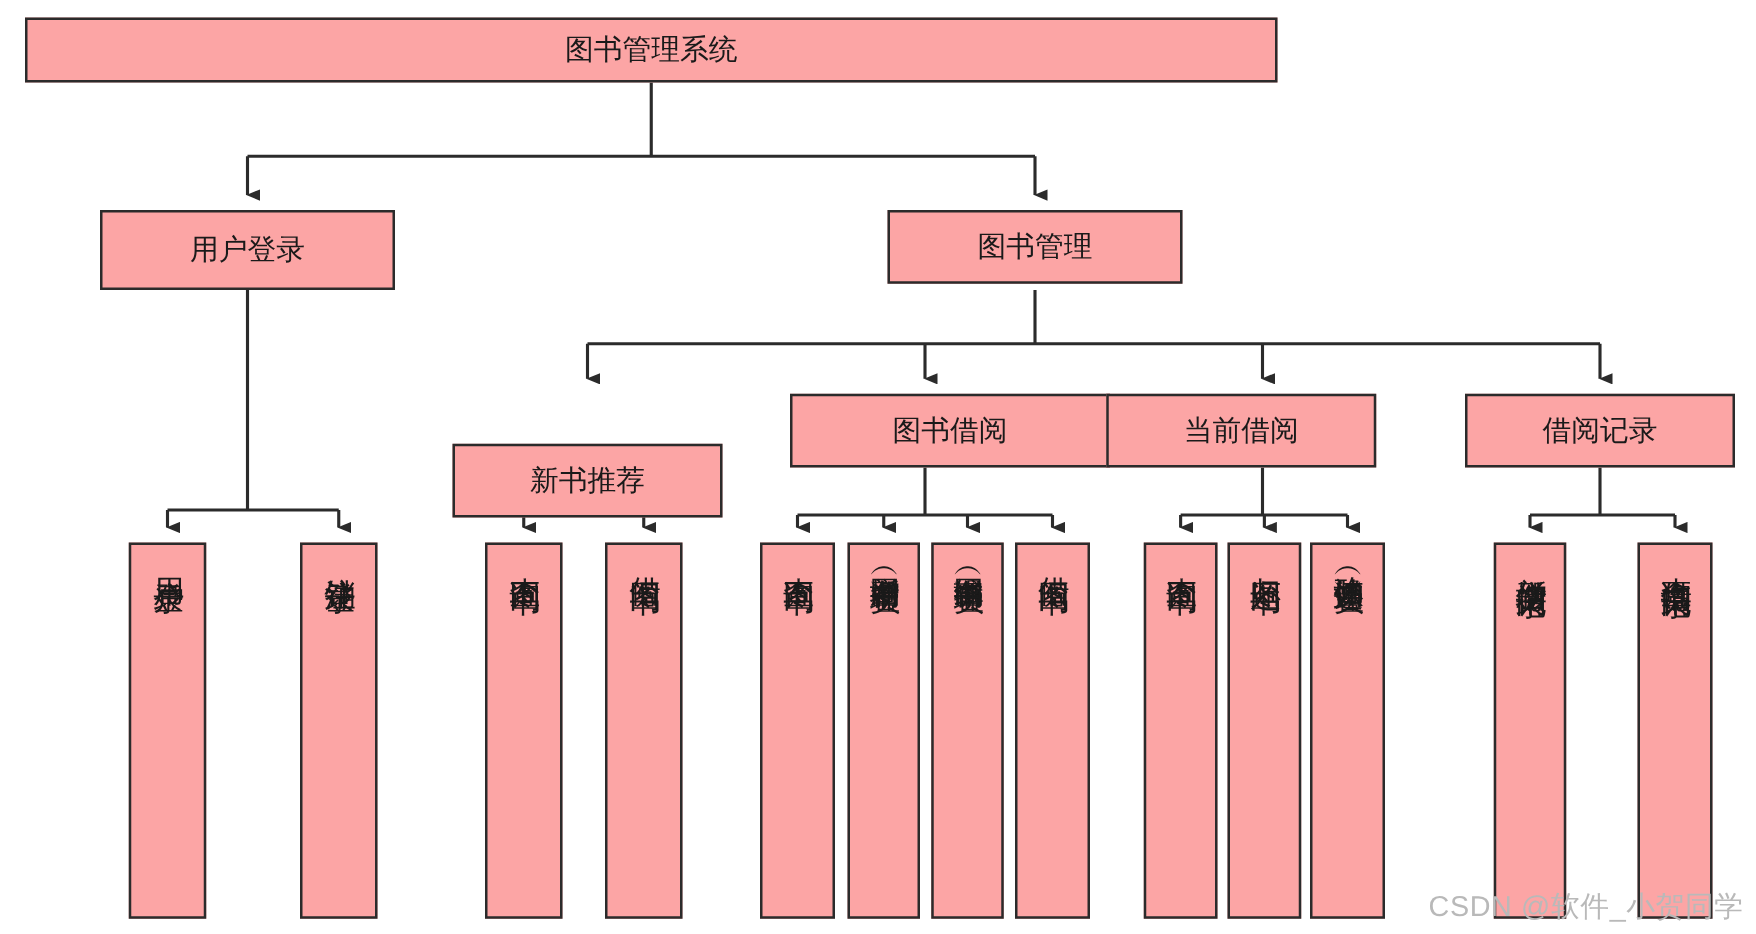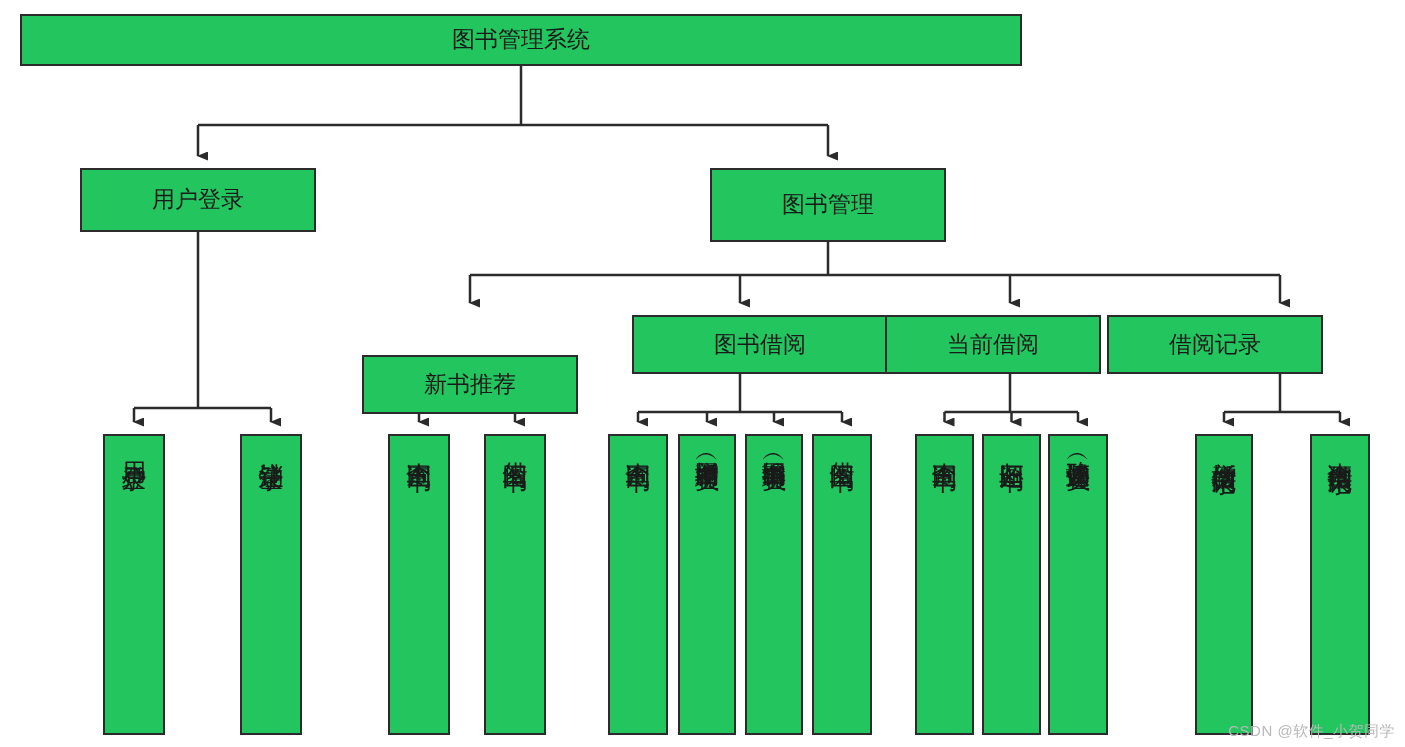--- a/index.html
+++ b/index.html
@@ -21,21 +21,21 @@
     position: absolute;
     left: 0;
     top: 0;
     width: 1405px;
     height: 747px;
     pointer-events: none;
   }
   .node {
     position: absolute;
     box-sizing: border-box;
-    background: #22c55e;
+    background: #fca5a5;
     border: 2.5px solid #2b2b2b;
     display: flex;
     align-items: center;
     justify-content: center;
     overflow: hidden;
   }
   .node-label {
     color: #1a1a1a;
     line-height: 1.18;
     text-align: center;
@@ -57,21 +57,21 @@
     white-space: nowrap;
   }
   .v-node.tall-text .node-label {
     font-size: 24px;
     letter-spacing: 1px;
   }
   #watermark {
     position: absolute;
     right: 10px;
     bottom: 6px;
-    font-size: 15px;
+    font-size: 23px;
     color: #b9b9b9;
     letter-spacing: 0.5px;
     white-space: nowrap;
   }
 </style>
 </head>
 <body>
 
 <div id="canvas">
 
@@ -118,33 +118,33 @@
       </g>
   </svg>
 
   <div id="nodes">
       <div class="node h-node" style="left: 20px; top: 14px; width: 1002px; height: 52px;">
         <span class="node-label">图书管理系统</span>
       </div>
       <div class="node h-node" style="left: 80px; top: 168px; width: 236px; height: 64px;">
         <span class="node-label">用户登录</span>
       </div>
-      <div class="node h-node" style="left: 710px; top: 168px; width: 236px; height: 74px;">
+      <div class="node h-node" style="left: 710px; top: 168px; width: 236px; height: 59px;">
         <span class="node-label">图书管理</span>
       </div>
       <div class="node h-node" style="left: 362px; top: 315px; width: 216px; height: 59px; margin-top: 40px;">
         <span class="node-label">新书推荐</span>
       </div>
       <div class="node h-node" style="left: 632px; top: 315px; width: 256px; height: 59px;">
         <span class="node-label">图书借阅</span>
       </div>
       <div class="node h-node" style="left: 885px; top: 315px; width: 216px; height: 59px;">
         <span class="node-label">当前借阅</span>
       </div>
-      <div class="node h-node" style="left: 1107px; top: 315px; width: 216px; height: 59px;">
+      <div class="node h-node" style="left: 1172px; top: 315px; width: 216px; height: 59px;">
         <span class="node-label">借阅记录</span>
       </div>
       <div class="node v-node" style="left: 103px; top: 434px; width: 62px; height: 301px;">
         <span class="node-label">用户登录</span>
       </div>
       <div class="node v-node" style="left: 240px; top: 434px; width: 62px; height: 301px;">
         <span class="node-label">注销登录</span>
       </div>
       <div class="node v-node" style="left: 388px; top: 434px; width: 62px; height: 301px;">
         <span class="node-label">查询图书</span>

